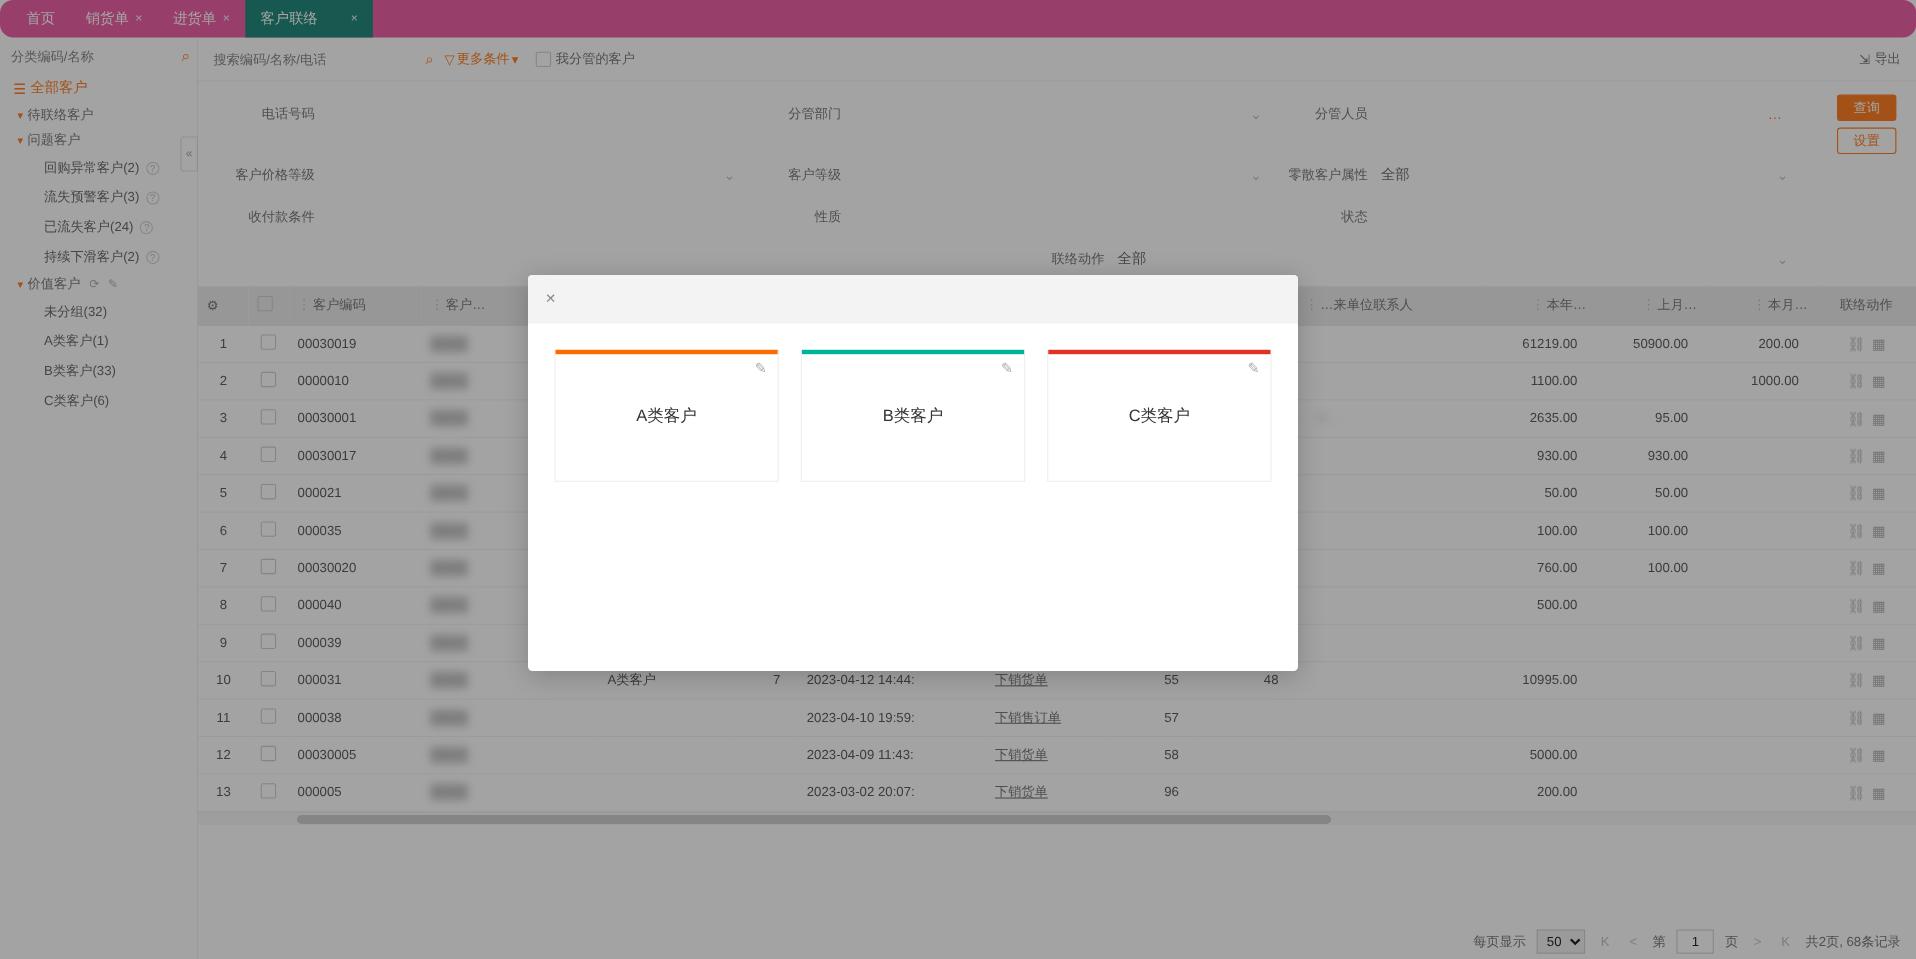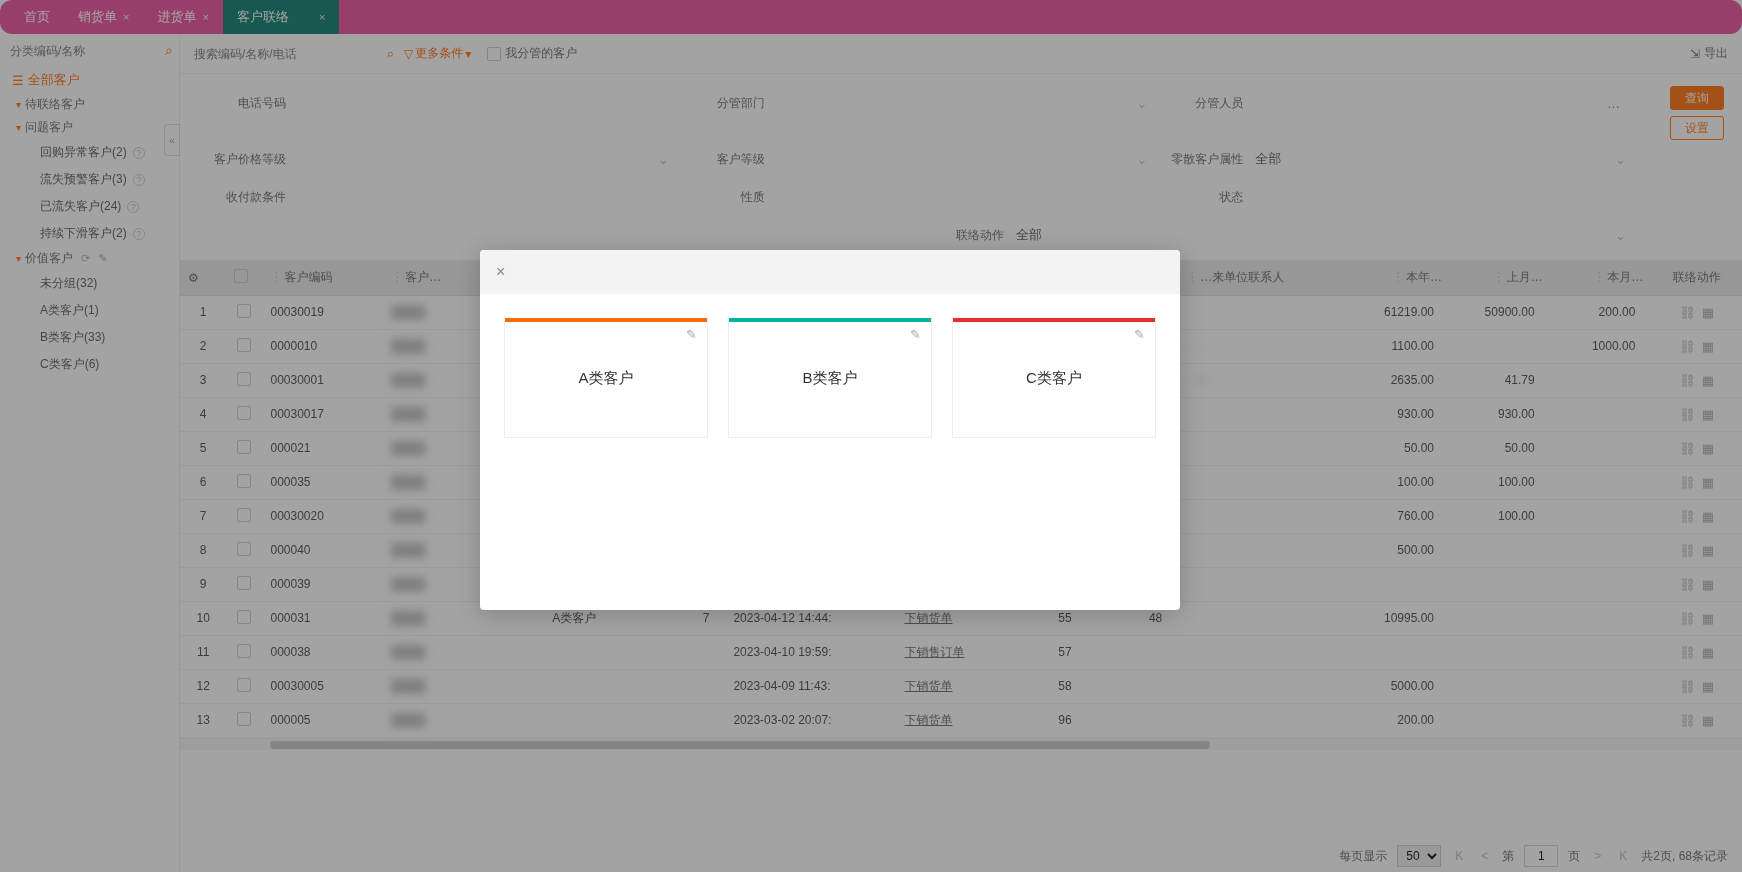--- a/index.html
+++ b/index.html
@@ -336,21 +336,21 @@
               <td>00030001</td>
               <td><span class="blurred">████</span></td>
               <td></td>
               <td class="num"></td>
               <td></td>
               <td></td>
               <td class="num"></td>
               <td class="num"></td>
               <td><span class="blurred">…9…</span></td>
               <td class="num">2635.00</td>
-              <td class="num">41.79</td>
+              <td class="num">95.00</td>
               <td class="num"></td>
               <td class="center"><span class="act-ic">⛓</span><span class="act-ic">▦</span></td>
             </tr>
             <tr>
               <td class="center">4</td>
               <td class="center"><span class="ck"></span></td>
               <td>00030017</td>
               <td><span class="blurred">████</span></td>
               <td></td>
               <td class="num"></td>

